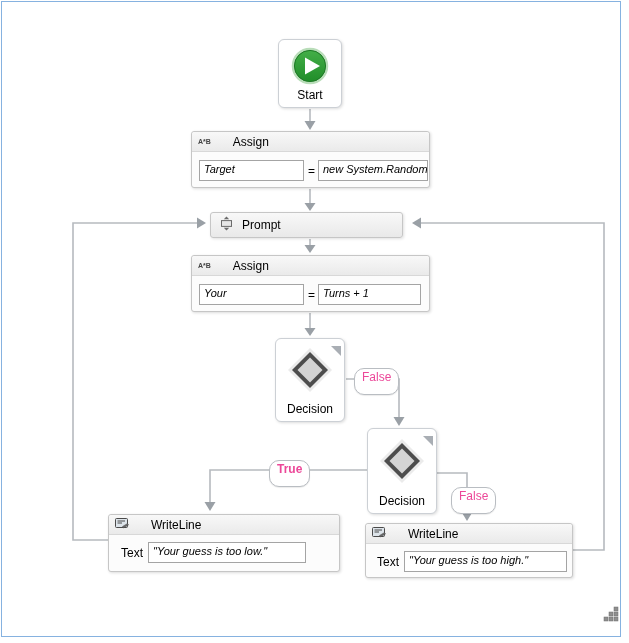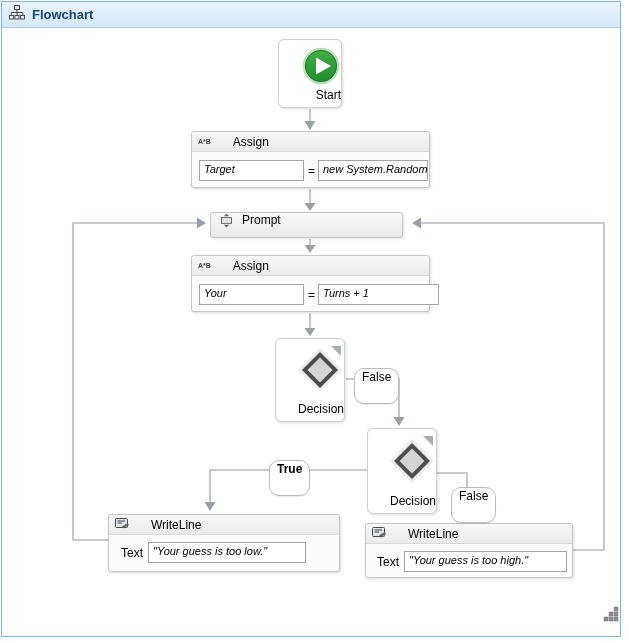--- a/index.html
+++ b/index.html
@@ -16,79 +16,67 @@
   .panel-title { font-size: 13px; font-weight: bold; color: #16436f; }
   .canvas { position: absolute; left: 0; top: 27px; right: 0; bottom: 0; background: #fff; }
 
   
   svg.connectors { position: absolute; left: 0; top: 0; width: 629px; height: 643px; pointer-events: none; }
   .conn { fill: none; stroke: #b6babf; stroke-width: 1.6; }
   .arrow { fill: #9aa0a6; stroke: none; }
 
   
   .flownode { position: absolute; background: #fff; border: 1px solid #ccd0d5; border-radius: 6px;
-              box-shadow: 1px 1px 3px rgba(0,0,0,.14); text-align: right; }
+              box-shadow: 1px 1px 3px rgba(0,0,0,.14); text-align: center; }
   .flownode .nlabel { position: absolute; left: 0; right: 0; bottom: 5px; font-size: 12px; color: #000; }
   .corner-tri { position: absolute; top: 3px; right: 3px; }
 
   .activity { position: absolute; background: #fcfcfc; border: 1px solid #c6c6c6; border-radius: 3px;
               box-shadow: 1px 1px 3px rgba(0,0,0,.14); }
   .act-header { height: 20px; background: linear-gradient(#f8f8f8, #eaeaea); border-bottom: 1px solid #d8d8d8;
                 display: flex; align-items: center; padding: 0 6px; gap: 22px; border-radius: 3px 3px 0 0; }
   .act-title { font-size: 12px; color: #000; }
   .act-body { position: relative; width: 100%; }
   .assign-icon { font-size: 7px; font-weight: bold; color: #444; letter-spacing: 0; }
   .tbox { position: absolute; background: #fff; border: 1px solid #a4a4a4; font-size: 11px; color: #000;
           padding: 2px 4px; white-space: nowrap; overflow: hidden; height: 21px; font-style: italic; }
   .eq { position: absolute; font-size: 12px; color: #000; }
   .fieldlbl { position: absolute; font-size: 12px; color: #000; }
 
   
   #prompt { position: absolute; left: 210px; top: 212px; width: 193px; height: 26px;
     background: linear-gradient(#f8f8f8, #e9e9e9); border: 1px solid #c6c6c6; border-radius: 3px;
     box-shadow: 1px 1px 3px rgba(0,0,0,.12);
-    display: flex; align-items: flex-start; padding: 0 8px; gap: 8px; }
+    display: flex; align-items: center; padding: 0 8px; gap: 8px; }
 
   
   #start      { left: 278px; top: 39px;  width: 64px; height: 69px; }
   #decision1  { left: 275px; top: 338px; width: 70px; height: 84px; }
   #decision2  { left: 367px; top: 428px; width: 70px; height: 86px; }
   #assign1    { left: 191px; top: 131px; width: 239px; height: 57px; }
   #assign2    { left: 191px; top: 255px; width: 239px; height: 57px; }
   #writelineLow  { left: 108px; top: 514px; width: 232px; height: 58px; }
   #writelineHigh { left: 365px; top: 523px; width: 208px; height: 55px; }
 
   
   .pill { position: absolute; background: #fff; border: 1px solid #b9bdc2; border-radius: 10px;
-          font-size: 12px; color: #000000; height: 36px; line-height: 17px; padding: 0 7px;
+          font-size: 12px; color: #ec4899; height: 27px; line-height: 17px; padding: 0 7px;
           box-shadow: 0 1px 1px rgba(0,0,0,.08); }
   #pill-false1 { left: 354px; top: 368px; }
   #pill-true   { left: 269px; top: 460px; font-weight: bold; }
   #pill-false2 { left: 451px; top: 487px; }
 
   .grip { position: absolute; left: 601px; top: 604px; }
 </style>
 </head>
 <body>
 
 <div class="stage">
 
   <div class="panel">
-    <div class="panel-header">
-      <span>
-        <svg width="16" height="15" viewBox="0 0 16 15">
-          <rect x="5.5" y="0.5" width="5" height="4" fill="#e9e9e9" stroke="#4a4a4a"></rect>
-          <path d="M8 4.5 V7.5 M2.2 7.5 H13.8 M2.2 7.5 V10 M8 7.5 V10 M13.8 7.5 V10" stroke="#4a4a4a" fill="none"></path>
-          <rect x="0.5" y="10.5" width="4" height="3.5" fill="#e9e9e9" stroke="#4a4a4a"></rect>
-          <rect x="6" y="10.5" width="4" height="3.5" fill="#e9e9e9" stroke="#4a4a4a"></rect>
-          <rect x="11.5" y="10.5" width="4" height="3.5" fill="#e9e9e9" stroke="#4a4a4a"></rect>
-        </svg>
-      </span>
-      <span class="panel-title">Flowchart</span>
-    </div>
     <div class="canvas"></div>
   </div>
 
   <svg class="connectors">
 
     <path class="conn" d="M310,109 V121"></path>
       <polygon class="arrow" points="304.5,121 315.5,121 310,130"></polygon>
 
     <path class="conn" d="M310,189 V203"></path>
       <polygon class="arrow" points="304.5,203 315.5,203 310,211"></polygon>
@@ -156,21 +144,21 @@
   </div>
 
   <div class="activity" id="assign2">
     <div class="act-header">
       <span class="assign-icon">A*B</span>
       <span class="act-title">Assign</span>
     </div>
     <div class="act-body">
       <div class="tbox" style="left:7px; top:8px; width:105px;">Your</div>
       <span class="eq" style="left:116px; top:12px;">=</span>
-      <div class="tbox" style="left:126px; top:8px; width:121px;">Turns + 1</div>
+      <div class="tbox" style="left:126px; top:8px; width:103px;">Turns + 1</div>
     </div>
   </div>
 
   <div class="flownode" id="decision1">
     <span class="corner-tri">
       <svg width="10" height="10" viewBox="0 0 10 10">
           <polygon points="0,0 10,0 10,10" fill="#a9aeb4"></polygon>
         </svg>
     </span>
     <span>

